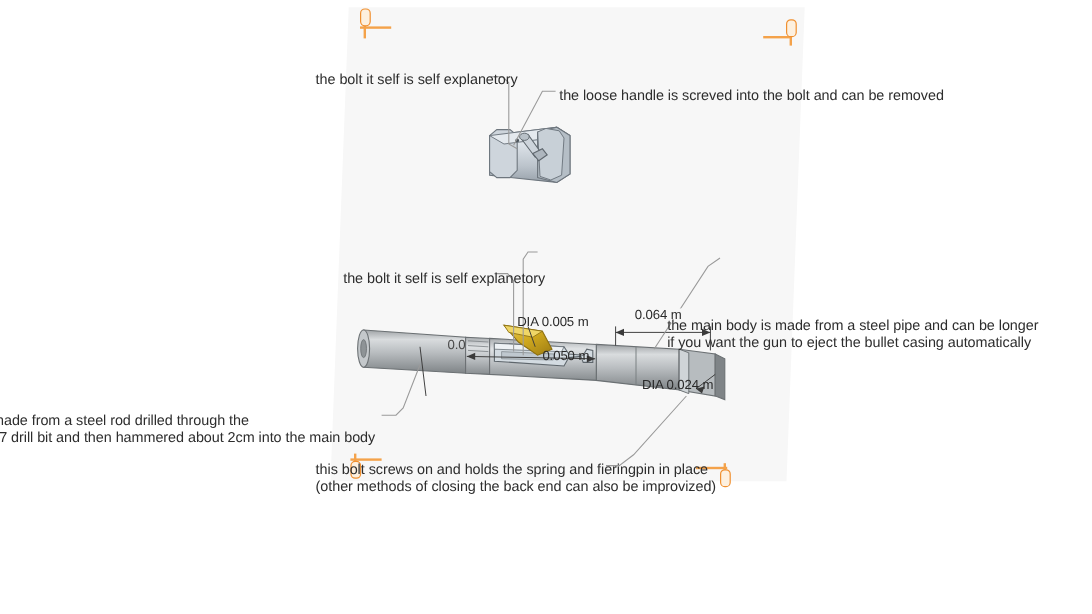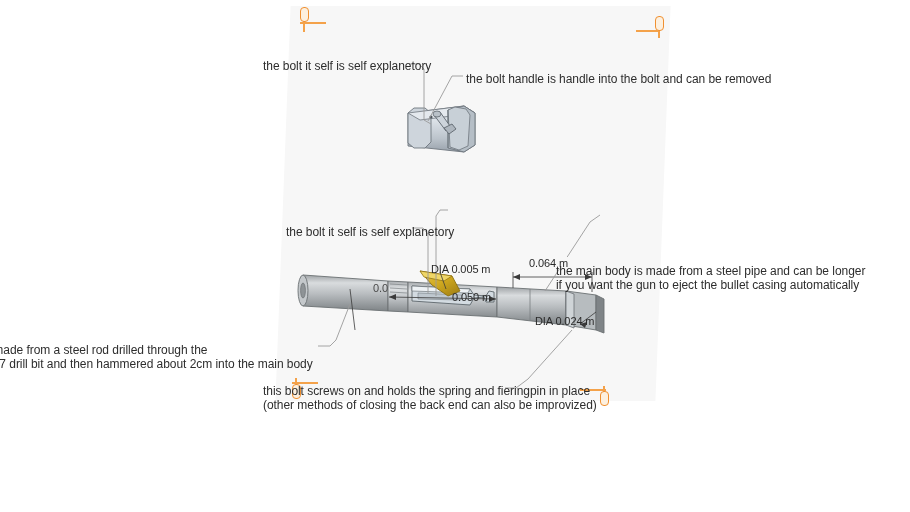--- a/index.html
+++ b/index.html
@@ -234,21 +234,21 @@
   <div class="dim" style="left:525px;top:257px; background:#f7f7f7; padding:0 4px;">0.064 m</div>
 
   <div class="dim" style="left:452px;top:291px;">0.050 m</div>
 
   <div class="dim" style="left:535px;top:315px;">DIA 0.024 m</div>
 
   <div class="dim dimmed" style="left:345px;top:282px;padding-left:28px;">0.0</div>
 
   <div class="anno" style="left:263px;top:60px;">the bolt it self is self explanetory</div>
 
-  <div class="anno" style="left:466px;top:73px;">the bolt handle is handle into the bolt and can be removed</div>
+  <div class="anno" style="left:466px;top:73px;">the loose handle is screved into the bolt and can be removed</div>
 
   <div class="anno" style="left:286px;top:226px;">the bolt it self is self explanetory</div>
 
 
   <div class="anno" style="left:556px;top:221px;margin-top:44px;">the main body is made from a steel pipe and can be longer
 if you want the gun to eject the bullet casing automatically</div>
 
   <div class="anno" style="left:-72px;top:344px;">the barrel is made from a steel rod drilled through the
 using a 5.5/5.7 drill bit and then hammered about 2cm into the main body</div>
 

